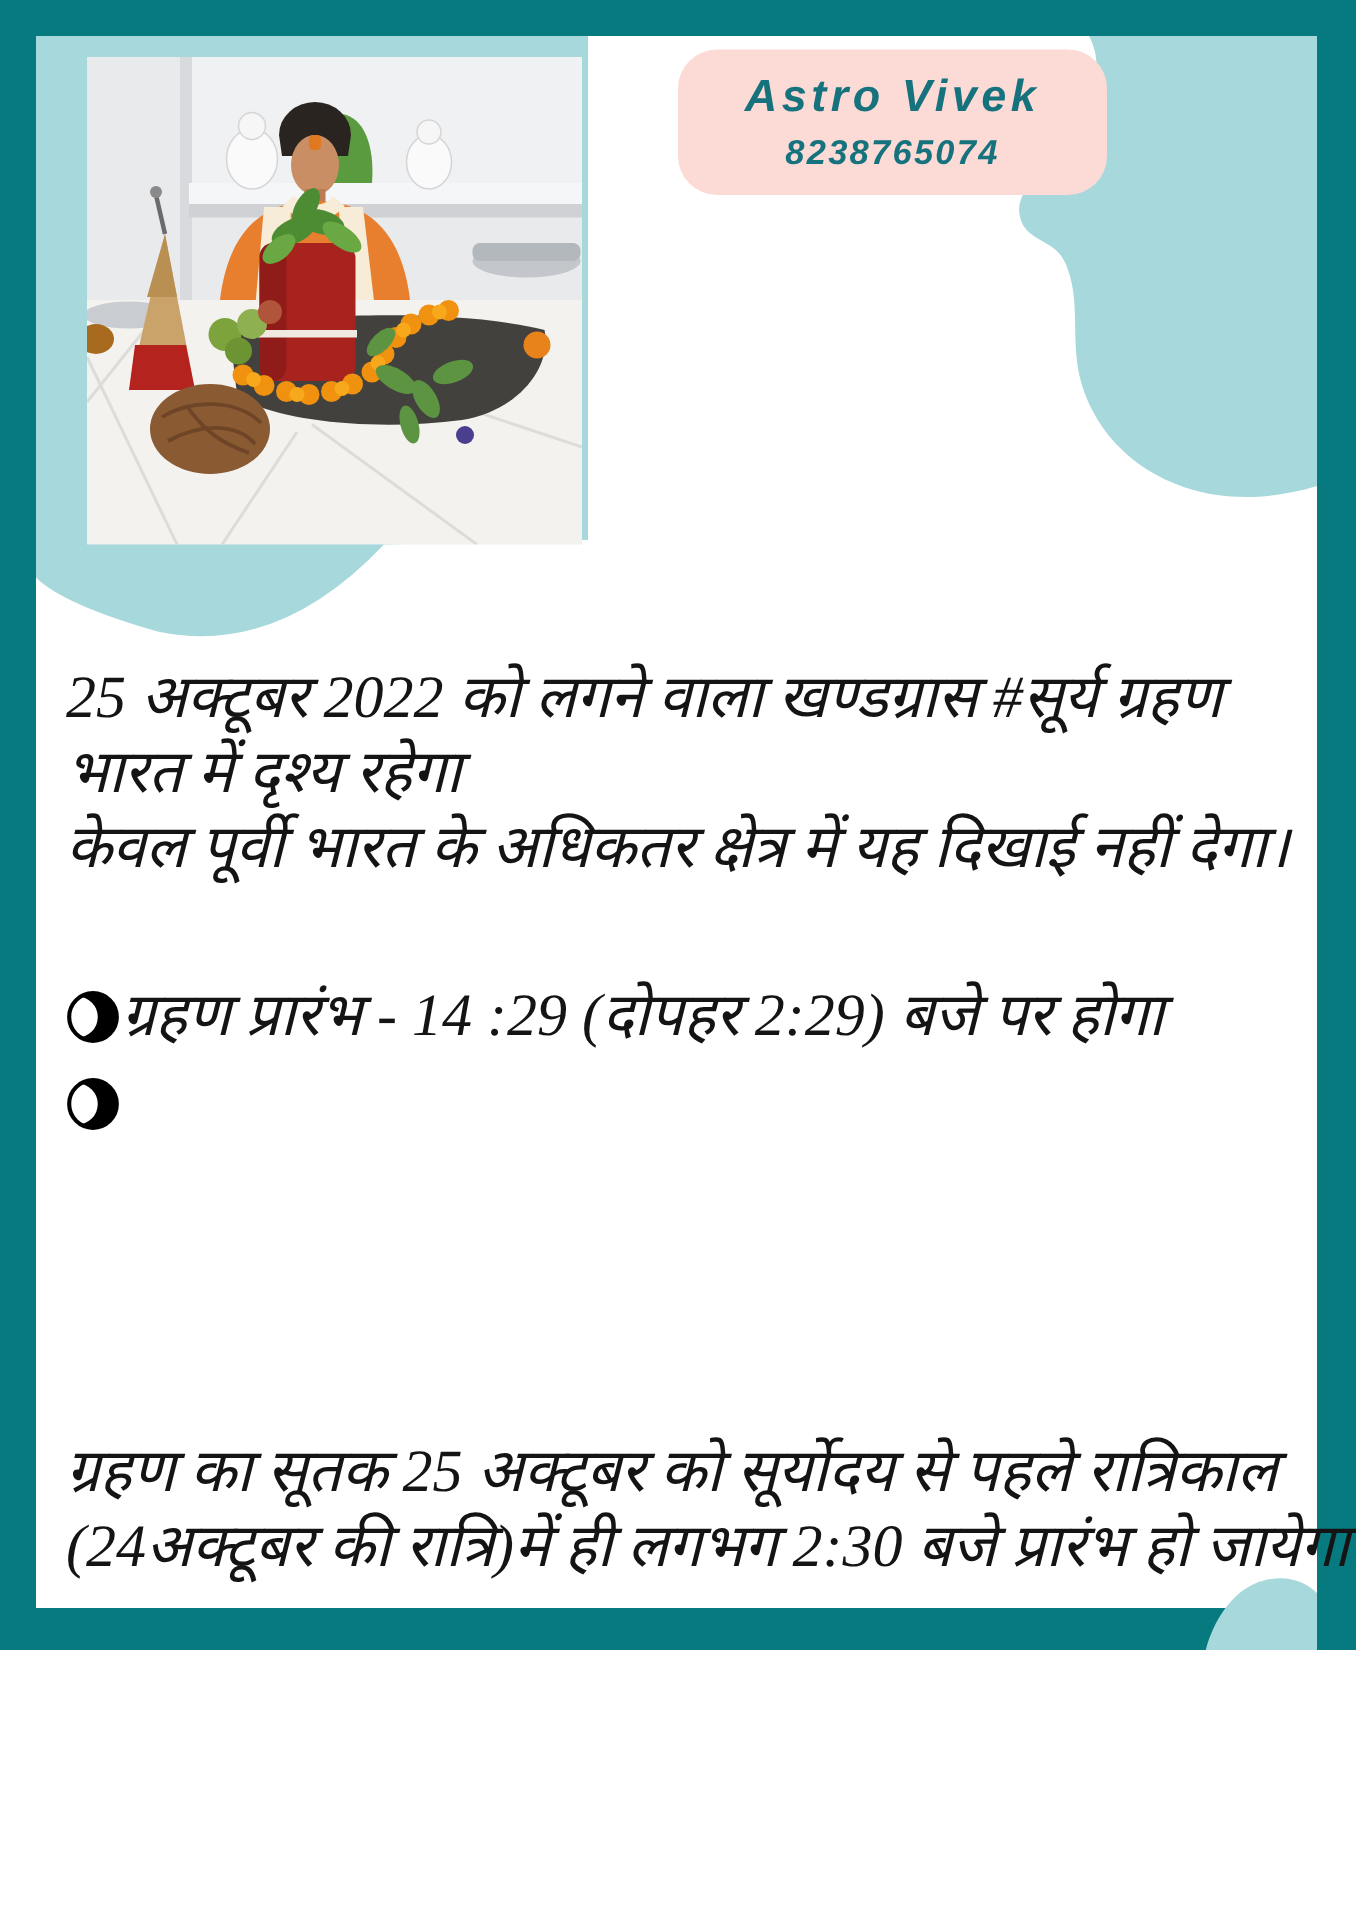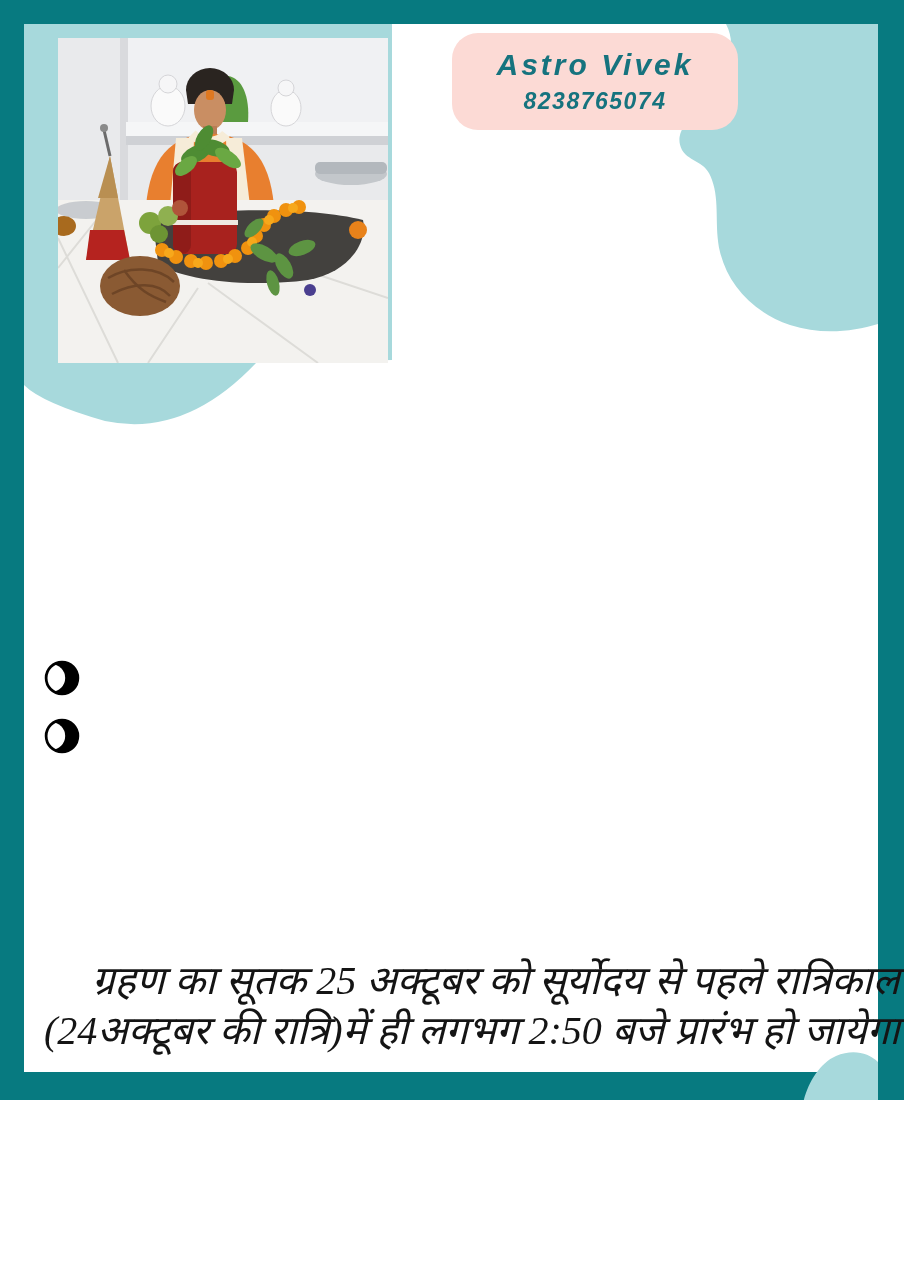--- a/index.html
+++ b/index.html
@@ -30,21 +30,21 @@
   }
   .badge .phone{
     font-size:23px;font-weight:700;letter-spacing:1.5px;margin-top:7px;
   }
   .textblock{position:absolute;z-index:4;left:44px;color:#141414;}
   .line{white-space:nowrap;font-size:40px;line-height:50px;}
   .para-intro{top:440px;}
   .para-timings{top:651px;}
   .para-timings .line{line-height:52px;}
   .para-duration{top:853px;}
-  .para-sutak{top:956px;text-align:right;}
+  .para-sutak{top:956px;}
   .moon{display:inline-block;vertical-align:-6px;margin-right:1px;}
 </style>
 </head>
 <body>
 
 <div class="canvas">
   <div class="sheet"></div>
 
   <svg class="decor" width="904" height="1280" viewBox="0 0 904 1280">
 
@@ -203,36 +203,41 @@
       <circle cx="300" cy="192" r="9" fill="#e8821a"></circle>
       <circle cx="252" cy="252" r="6" fill="#4a3f8f"></circle>
     </svg>
   </div>
 
   <div class="badge" style="background:#fcdad5;color:#16737e;">
     <div class="title">Astro Vivek</div>
     <div class="phone">8238765074</div>
   </div>
 
+  <div class="textblock para-intro">
+    <div class="line">25 अक्टूबर 2022 को लगने वाला खण्डग्रास #सूर्य ग्रहण</div>
+    <div class="line">भारत में दृश्य रहेगा</div>
+    <div class="line">केवल पूर्वी भारत के अधिकतर क्षेत्र में यह दिखाई नहीं देगा।</div>
+  </div>
 
   <div class="textblock para-timings">
     <div class="line">
       <span class="moon"><svg width="36" height="36" viewBox="0 0 34 34">
             <circle cx="17" cy="17" r="15" fill="#000"></circle>
             <circle cx="7" cy="17" r="13" fill="#fff"></circle>
             <circle cx="17" cy="17" r="15" fill="none" stroke="#000" stroke-width="2.6"></circle>
-          </svg></span>
+          </svg></span><span>ग्रहण प्रारंभ - 14 :29 (दोपहर 2:29) बजे पर होगा</span>
     </div>
     <div class="line">
       <span class="moon"><svg width="36" height="36" viewBox="0 0 34 34">
             <circle cx="17" cy="17" r="15" fill="#000"></circle>
             <circle cx="7" cy="17" r="13" fill="#fff"></circle>
             <circle cx="17" cy="17" r="15" fill="none" stroke="#000" stroke-width="2.6"></circle>
           </svg></span>
     </div>
   </div>
 
 
   <div class="textblock para-sutak">
     <div class="line">ग्रहण का सूतक 25 अक्टूबर को सूर्योदय से पहले रात्रिकाल</div>
-    <div class="line">(24अक्टूबर की रात्रि)में ही लगभग 2:50 बजे प्रारंभ हो जायेगा</div>
+    <div class="line">(24अक्टूबर की रात्रि)में ही लगभग 2:30 बजे प्रारंभ हो जायेगा</div>
   </div>
 </div>
 
 </body></html>

